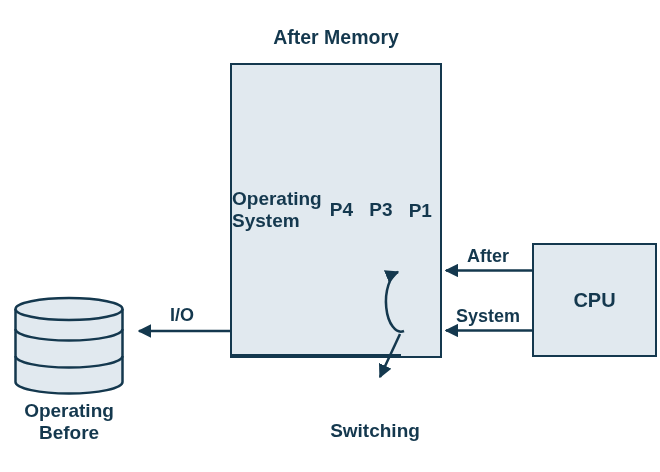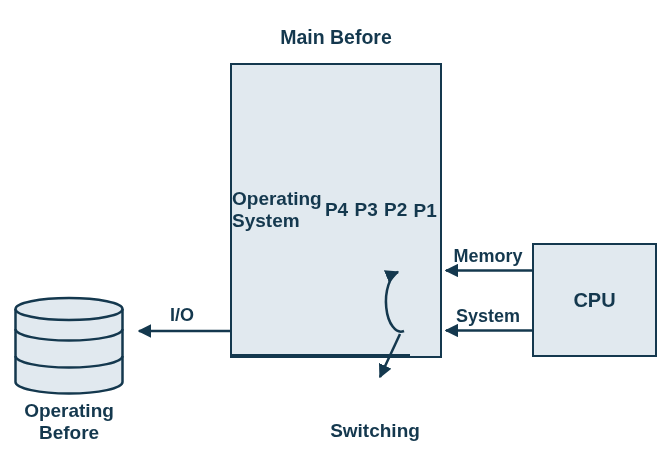--- a/index.html
+++ b/index.html
@@ -45,45 +45,42 @@
   .overlay{left:0;top:0;width:660px;height:472px;pointer-events:none;}
   .overlay .ln{stroke:var(--stroke);stroke-width:2.5;fill:none;}
   .overlay .shape{stroke:var(--stroke);stroke-width:2.5;fill:var(--fill);}
   .overlay .arc{stroke:var(--stroke);stroke-width:2.5;fill:none;}
 </style>
 </head>
 <body>
 
 <div class="canvas">
 
-  <div class="abs label title">Main Before</div>
+  <div class="abs label title">After Memory</div>
 
   <div class="abs memory-box">
     <div class="memory-row">
       <span>Operating System</span>
     </div>
     <div class="memory-row">
       <span>P4</span>
     </div>
     <div class="memory-row">
       <span>P3</span>
     </div>
     <div class="memory-row">
-      <span>P2</span>
-    </div>
-    <div class="memory-row">
       <span>P1</span>
     </div>
   </div>
 
   <div class="abs cpu-box">
     <span>CPU</span>
   </div>
 
-  <div class="abs label after-label">Memory</div>
+  <div class="abs label after-label">After</div>
   <div class="abs label before-label">System</div>
   <div class="abs label io-label">I/O</div>
   <div class="abs label switching-label">Switching</div>
 
   <div class="abs label storage-label">
     <span>Operating</span><br>
     <span>Before</span>
   </div>
 
   <svg class="abs overlay" viewBox="0 0 660 472">

